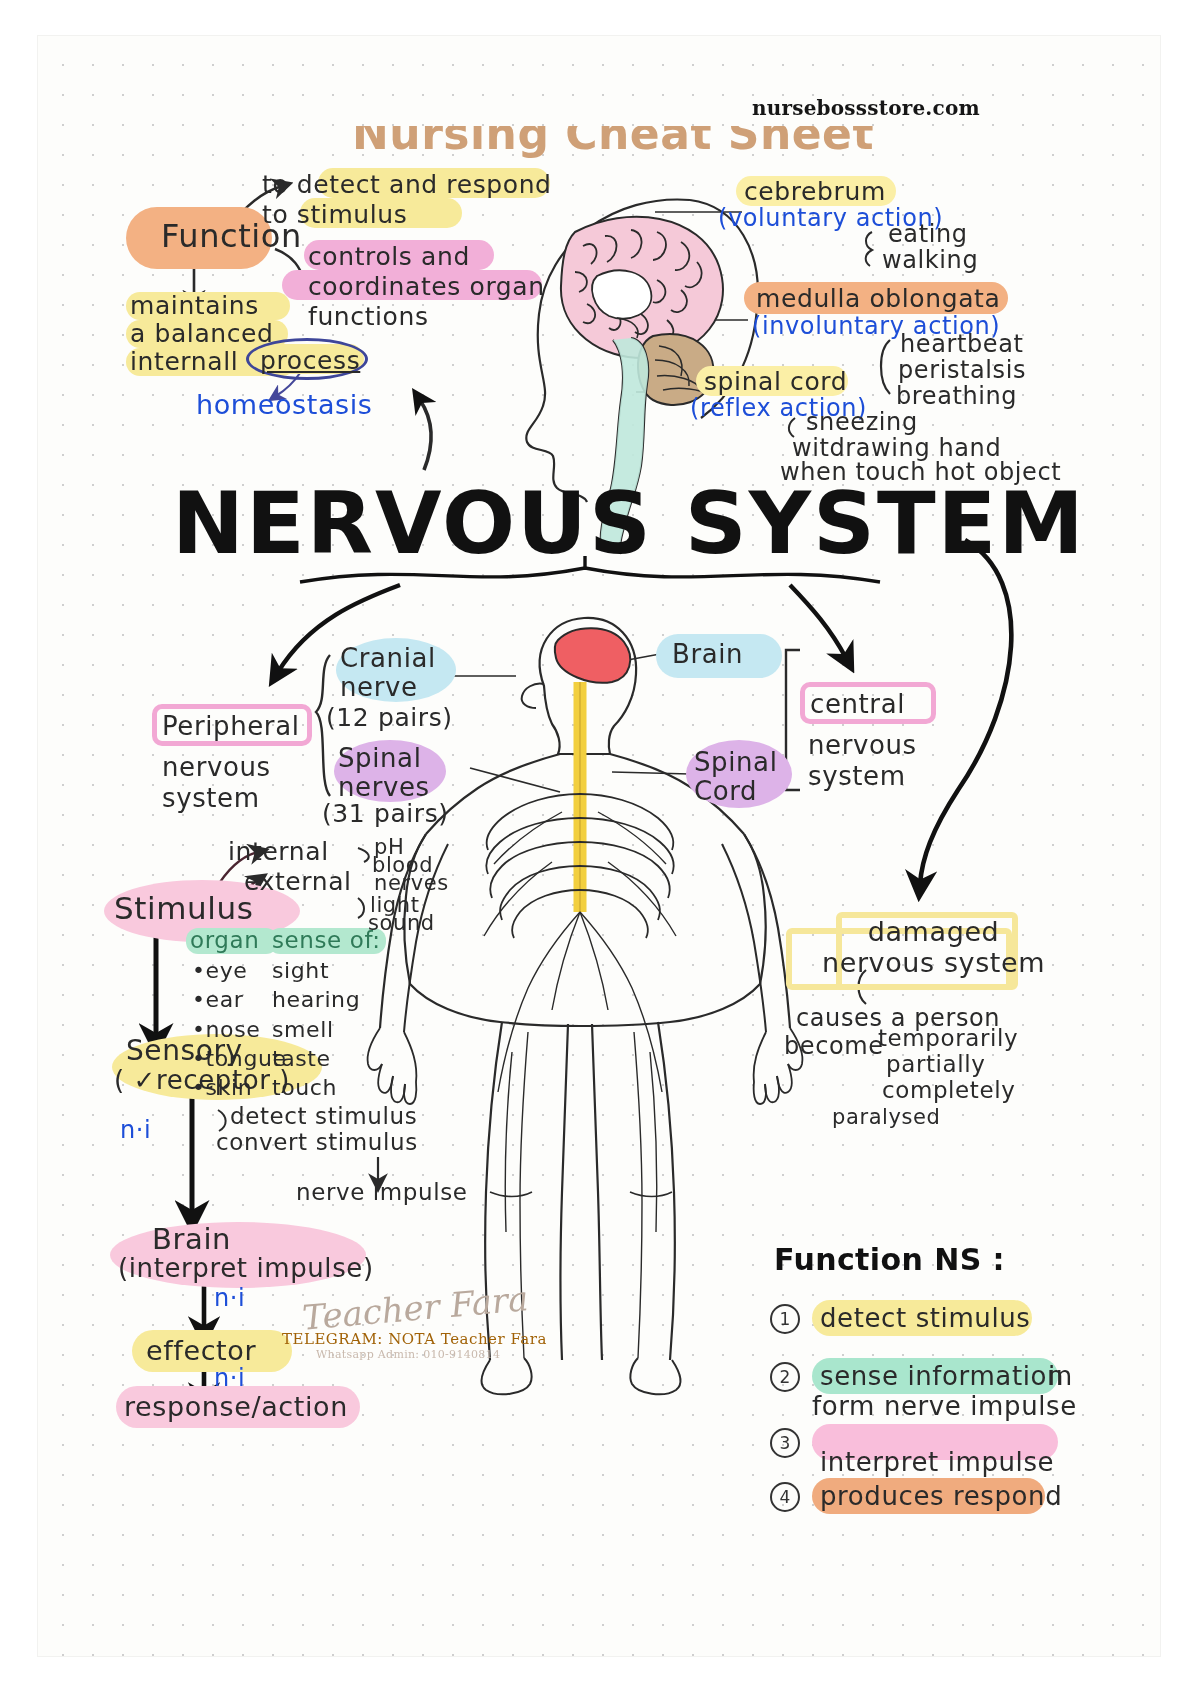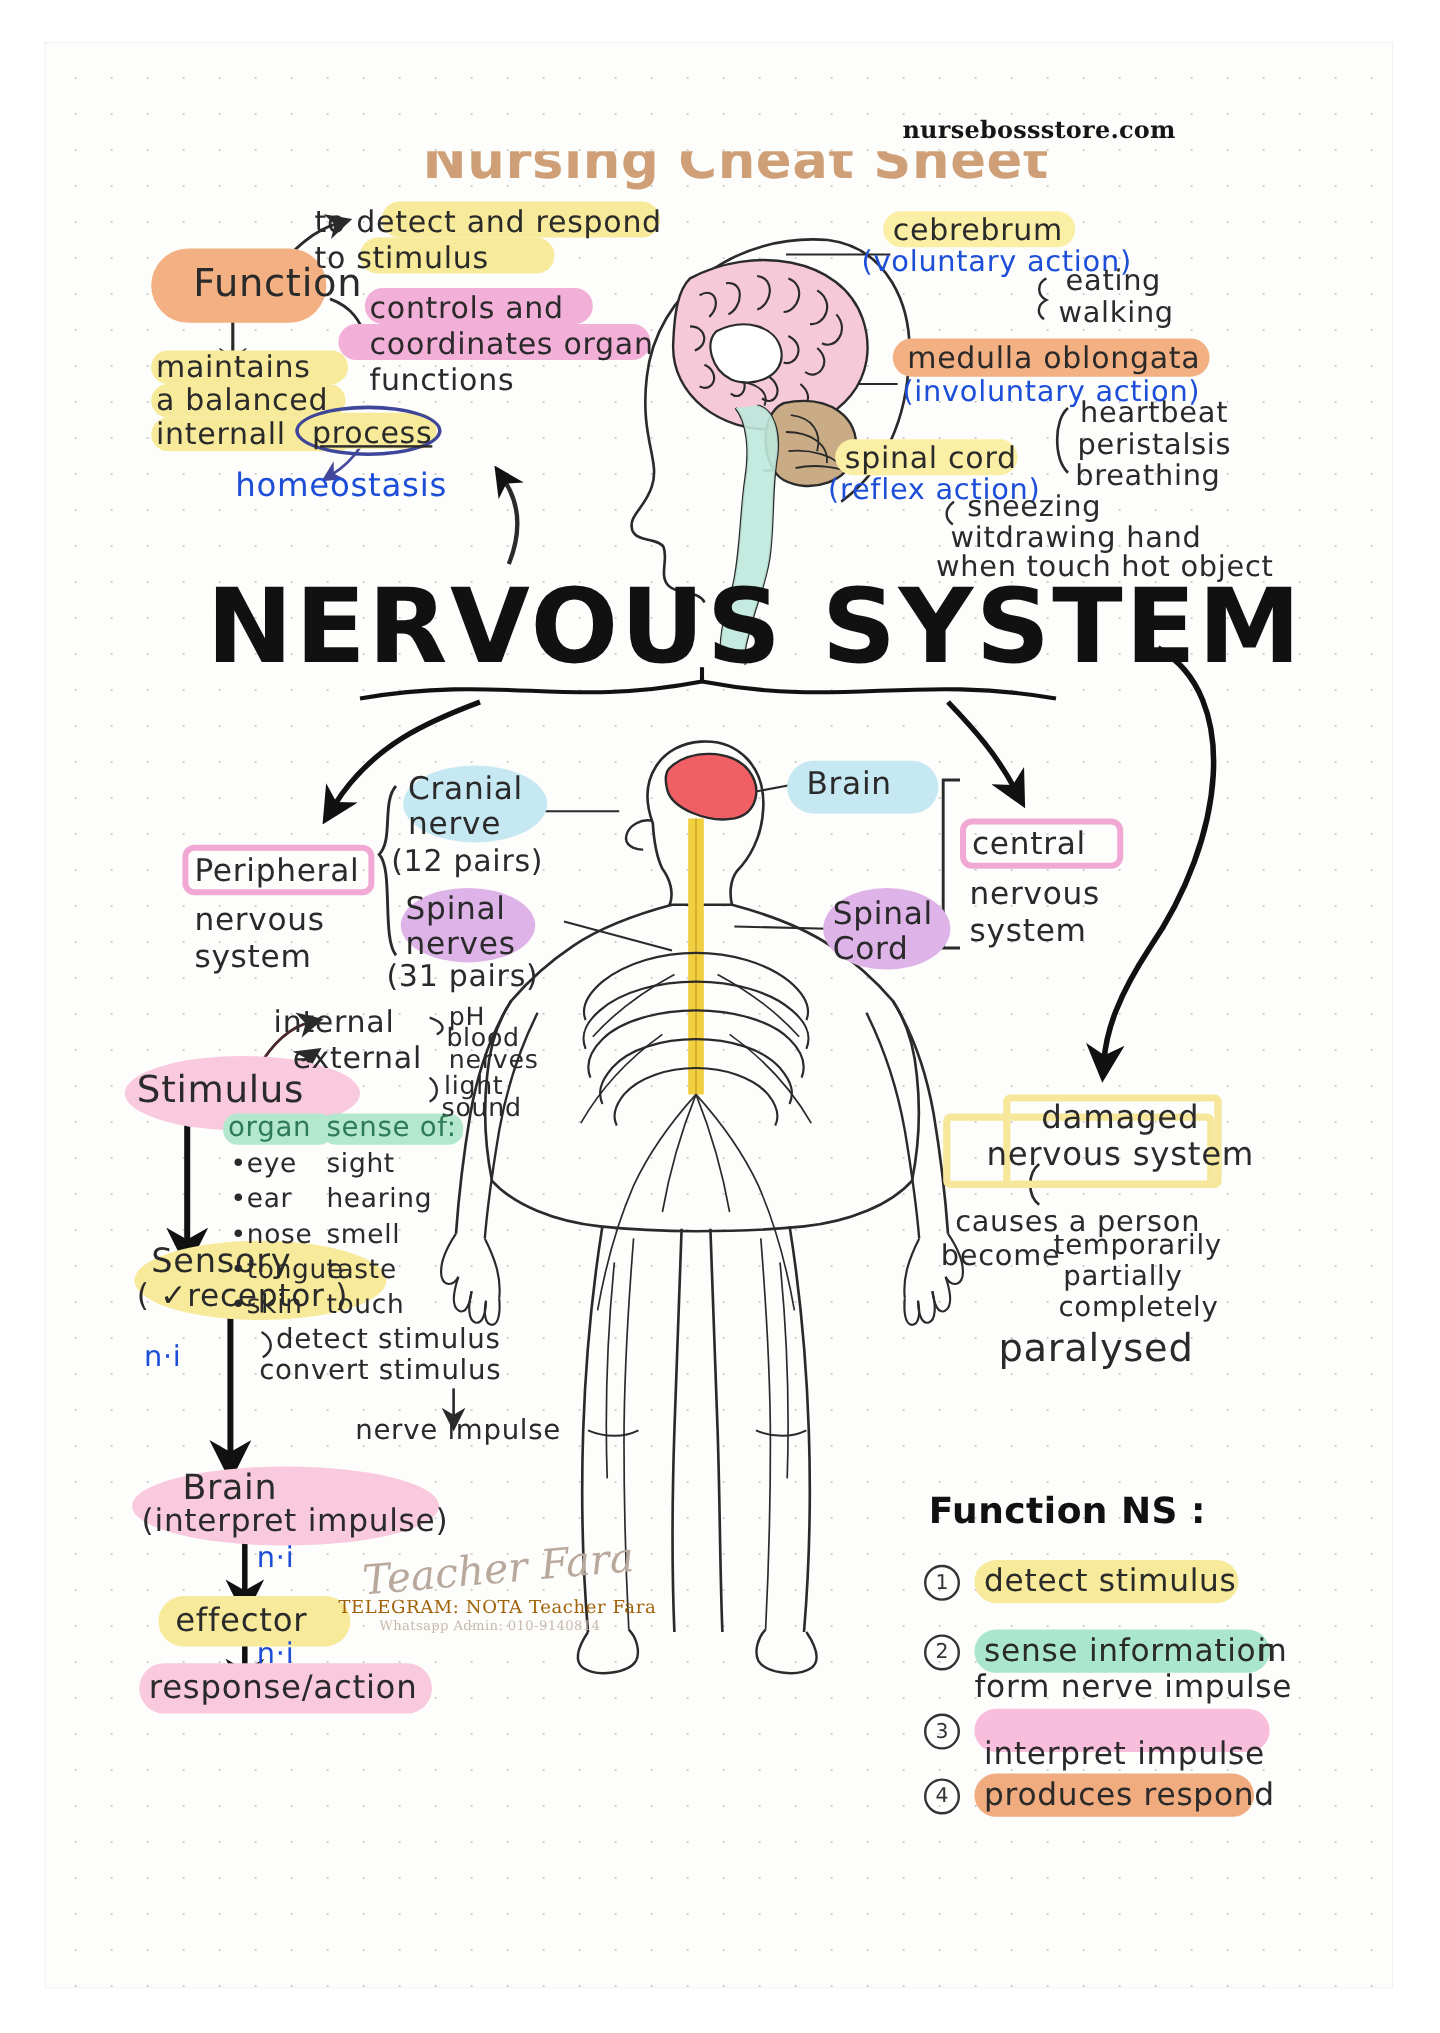--- a/index.html
+++ b/index.html
@@ -460,21 +460,21 @@
 <div class="box-yellow" style="left:786px; top:928px; width:226px; height:62px; border-radius:6px;"></div>
 <div class="box-yellow" style="left:836px; top:912px; width:182px; height:78px; border-radius:6px;"></div>
 <div class="lbl t" style="left:822px; top:916px; font-size:27px; line-height:1.16; text-align:center;">damaged
 nervous system</div>
 
 <div class="lbl t" style="left:796px; top:1006px; font-size:24px;">causes a person</div>
 <div class="lbl t" style="left:784px; top:1034px; font-size:24px;">become</div>
 <div class="lbl t" style="left:878px; top:1026px; font-size:23px;">temporarily</div>
 <div class="lbl t" style="left:886px; top:1052px; font-size:23px;">partially</div>
 <div class="lbl t" style="left:882px; top:1078px; font-size:23px;">completely</div>
-<div class="lbl t" style="left:832px; top:1106px; font-size:32px;">paralysed</div>
+<div class="lbl t" style="left:832px; top:1106px; font-size:21px;">paralysed</div>
 
 <div id="fnNS" style="left:774px; top:1242px;">Function NS :</div>
 
 <div id="fn-list">
     <div class="numcircle" style="left: 770px; top: 1304px;">1</div>
     <div class="hl" style="left: 812px; top: 1300px; width: 220px; height: 36px; background: rgb(247, 234, 154);"></div>
     <div class="lbl t" style="left: 820px; top: 1304px; font-size: 26px;">detect stimulus</div>
     <div class="numcircle" style="left: 770px; top: 1362px;">2</div>
     <div class="hl" style="left: 812px; top: 1358px; width: 246.4px; height: 36px; background: rgb(169, 230, 205);"></div>
     <div class="lbl t" style="left: 820px; top: 1362px; font-size: 26px;">sense information</div>

